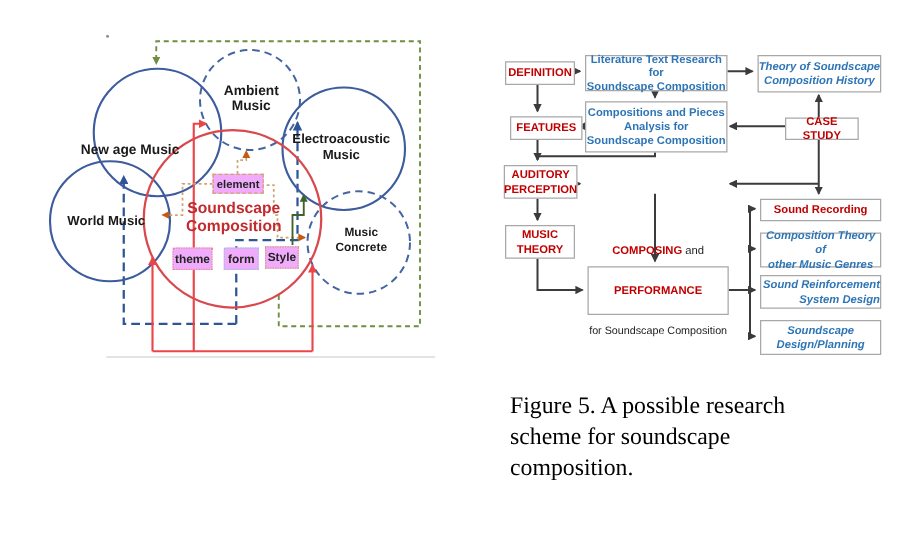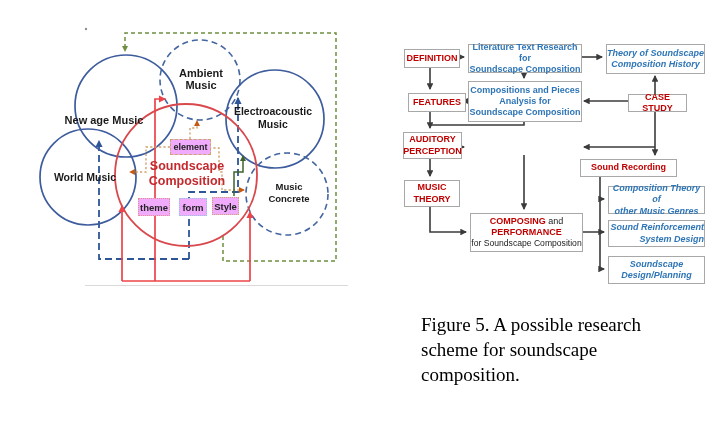--- a/index.html
+++ b/index.html
@@ -167,50 +167,50 @@
   <div class="fnode fs9" style="left:628px;top:94px;width:57px;height:16px;">
     <span class="rd">CASE STUDY</span>
   </div>
 
   <div class="fnode fs9" style="left:403px;top:132px;width:57px;height:25px;">
     <span class="rd">AUDITORY</span>
     <span class="rd">PERCEPTION</span>
   </div>
 
 
-  <div class="fnode fs9" style="left:580px;top:159px;width:95px;height:16px;text-align:right;">
+  <div class="fnode fs9" style="left:608px;top:159px;width:95px;height:16px;text-align:right;">
     <span class="rd">Sound Recording</span>
   </div>
 
   <div class="fnode fs9" style="left:404px;top:180px;width:54px;height:25px;">
     <span class="rd">MUSIC</span>
     <span class="rd">THEORY</span>
   </div>
 
   <div class="fnode fs9" style="left:608px;top:186px;width:95px;height:26px;">
     <span class="bli">Composition Theory of</span>
     <span class="bli">other Music Genres</span>
   </div>
 
-  <div class="fnode fs9" style="left:470px;top:213px;width:111px;height:37px;">
+  <div class="fnode fs9" style="left:470px;top:213px;width:111px;height:37px;gap:21px;">
     <span><span class="rd">COMPOSING</span><span class="bk"> and</span></span>
     <span class="rd">PERFORMANCE</span>
     <span class="bk fs85">for  Soundscape Composition</span>
   </div>
 
   <div class="fnode fs9" style="left:608px;top:220px;width:95px;height:25px;align-items:flex-end;">
     <span class="bli">Sound Reinforcement</span>
     <span class="bli">System Design</span>
   </div>
 
   <div class="fnode fs9" style="left:608px;top:256px;width:95px;height:26px;">
     <span class="bli">Soundscape</span>
     <span class="bli">Design/Planning</span>
   </div>
 
 
-  <div class="caption" style="left:408px;top:312px;width:260px;margin-left:13px;">
+  <div class="caption" style="left:408px;top:312px;width:260px;">
     <div>Figure 5. A possible research</div>
     <div>scheme for soundscape</div>
     <div>composition.</div>
   </div>
 
 </div>
 
 </body></html>

